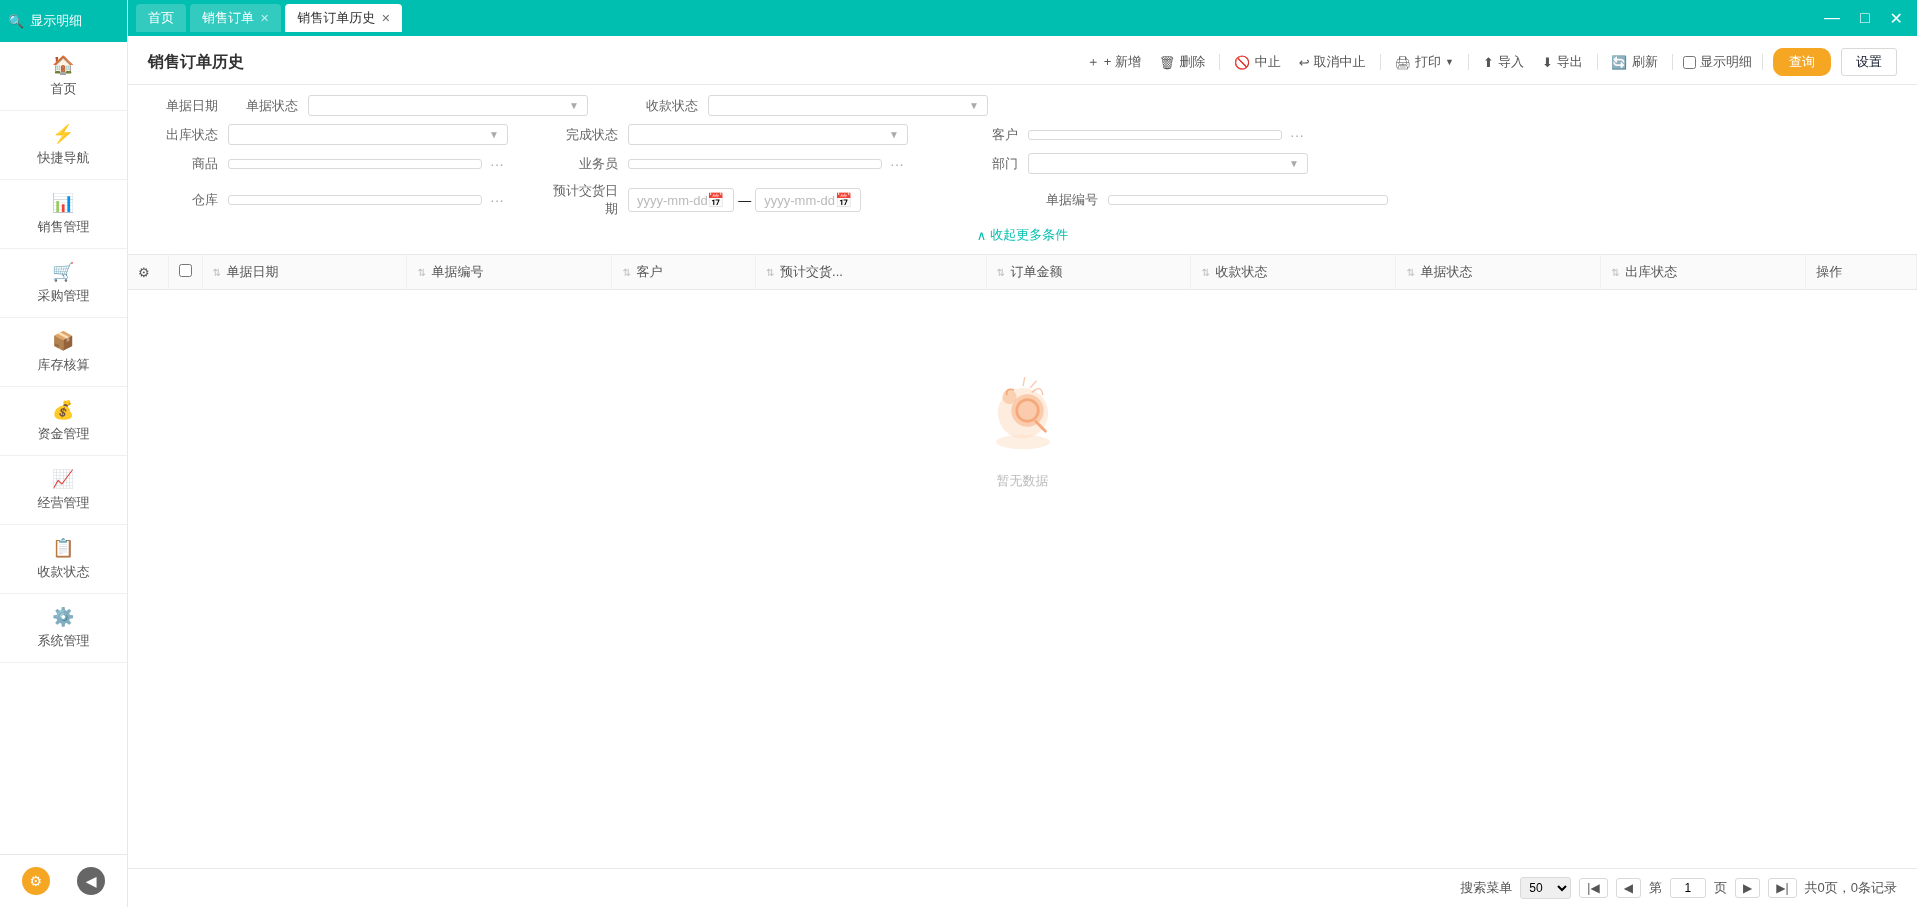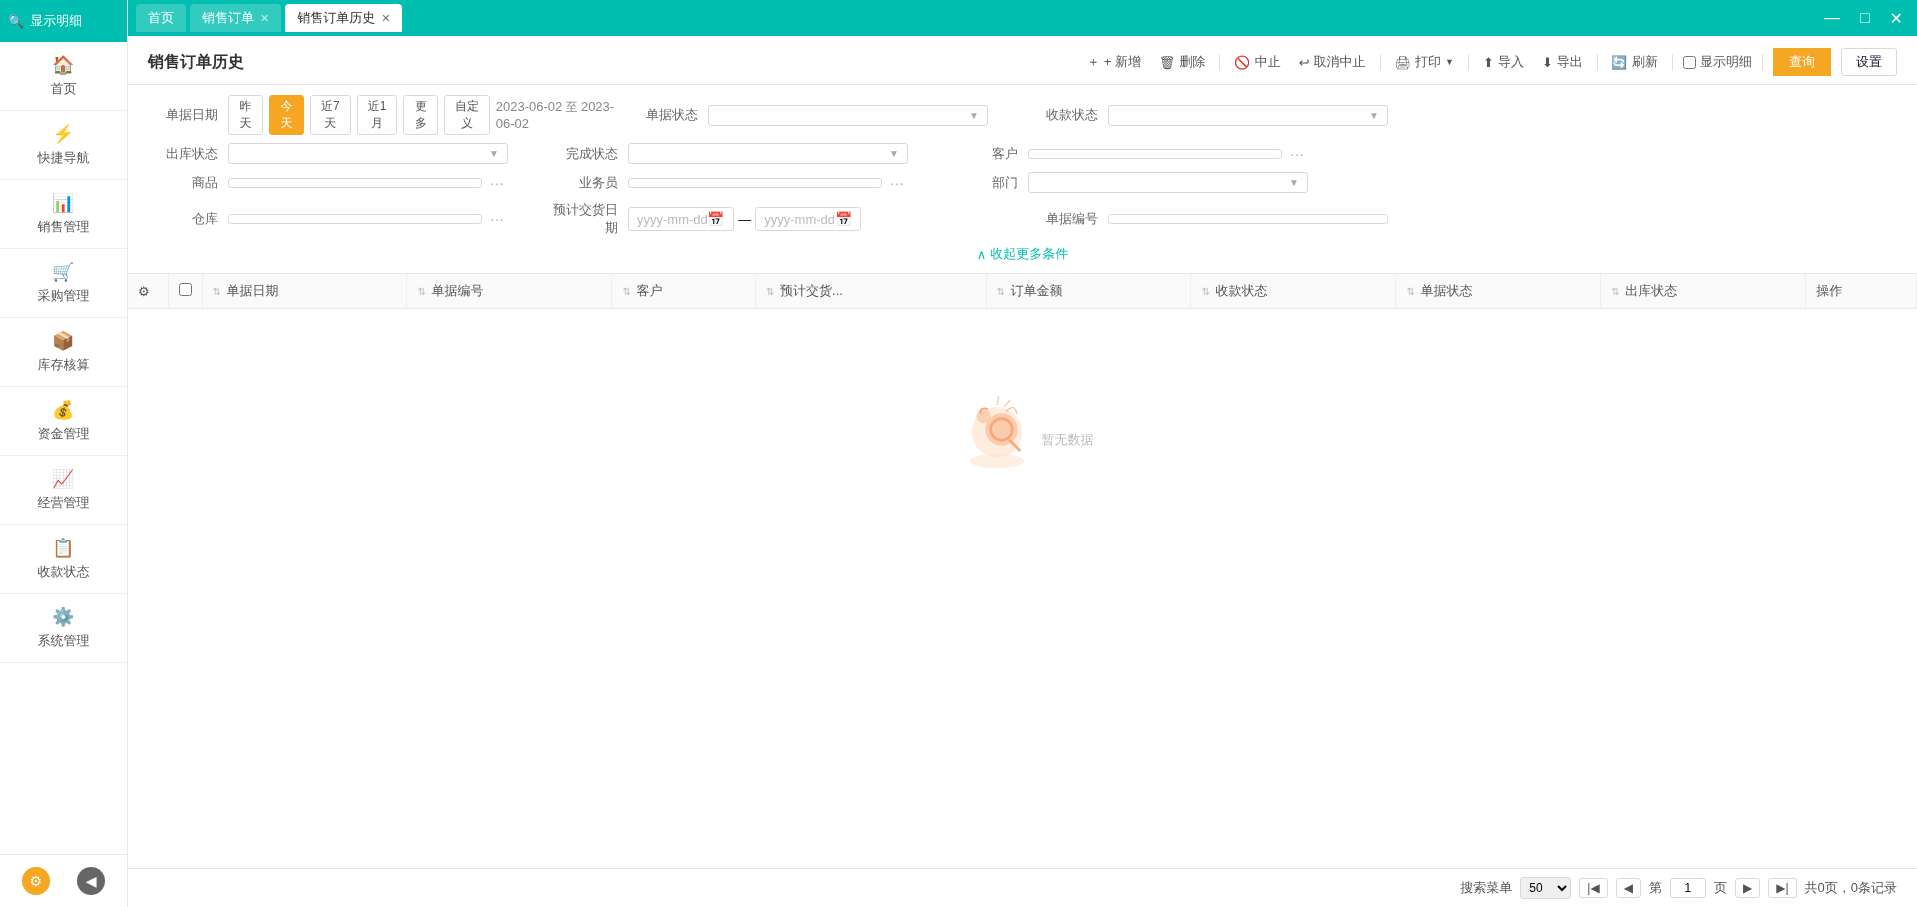--- a/index.html
+++ b/index.html
@@ -141,21 +141,21 @@
       cursor: pointer;
       font-size: 12px;
       padding: 2px 4px;
       border-radius: 3px;
     }
     .btn-query {
       background: #f5a623;
       color: #fff;
       border: none;
       padding: 5px 16px;
-      border-radius: 0;
+      border-radius: 10px;
       cursor: pointer;
       font-size: 13px;
     }
     .btn-settings {
       background: #fff;
       color: #0f172a;
       border: 1px solid #d9d9d9;
       padding: 4px 14px;
       border-radius: 3px;
       cursor: pointer;
@@ -273,21 +273,21 @@
       text-align: left;
       color: #555;
       font-weight: normal;
       white-space: nowrap;
     }
     .data-table th .sort-icon { color: #bbb; font-size: 10px; margin-right: 2px; }
     .th-settings { width: 40px; text-align: center; }
     .th-checkbox { width: 30px; text-align: center; }
     .empty-state {
       display: flex;
-      flex-direction: row;
+      flex-direction: column;
       align-items: center;
       justify-content: center;
       padding: 80px 0;
       color: #bbb;
       font-size: 13px;
     }
     .empty-icon {
       width: 90px;
       height: 90px;
       margin-bottom: 12px;
@@ -453,33 +453,20 @@
         <div class="section-divider"></div>
         <button class="btn-query">查询</button>
         <button class="btn-settings">设置</button>
       </div>
     </div>
 
     <div class="filter-area">
 
       <div class="filter-row">
         <span class="filter-label">单据日期</span>
-        <div class="filter-value">
-          <button class="date-quick-btn">昨天</button>
-          <button class="date-quick-btn active">今天</button>
-          <button class="date-quick-btn">近7天</button>
-          <button class="date-quick-btn">近1月</button>
-          <button class="date-quick-btn">更多</button>
-          <button class="date-quick-btn">自定义</button>
-          <span class="date-text">
-            <span>2023-06-02</span>
-            至
-            <span>2023-06-02</span>
-          </span>
-        </div>
         <span class="filter-label">单据状态</span>
         <div class="filter-select" style="min-width:200px; flex:1; max-width:280px;">
           <span></span>
           <span class="chevron-down">▼</span>
         </div>
         <span style="width:40px;"></span>
         <span class="filter-label">收款状态</span>
         <div class="filter-select" style="min-width:200px; flex:1; max-width:280px;">
           <span></span>
           <span class="chevron-down">▼</span>

